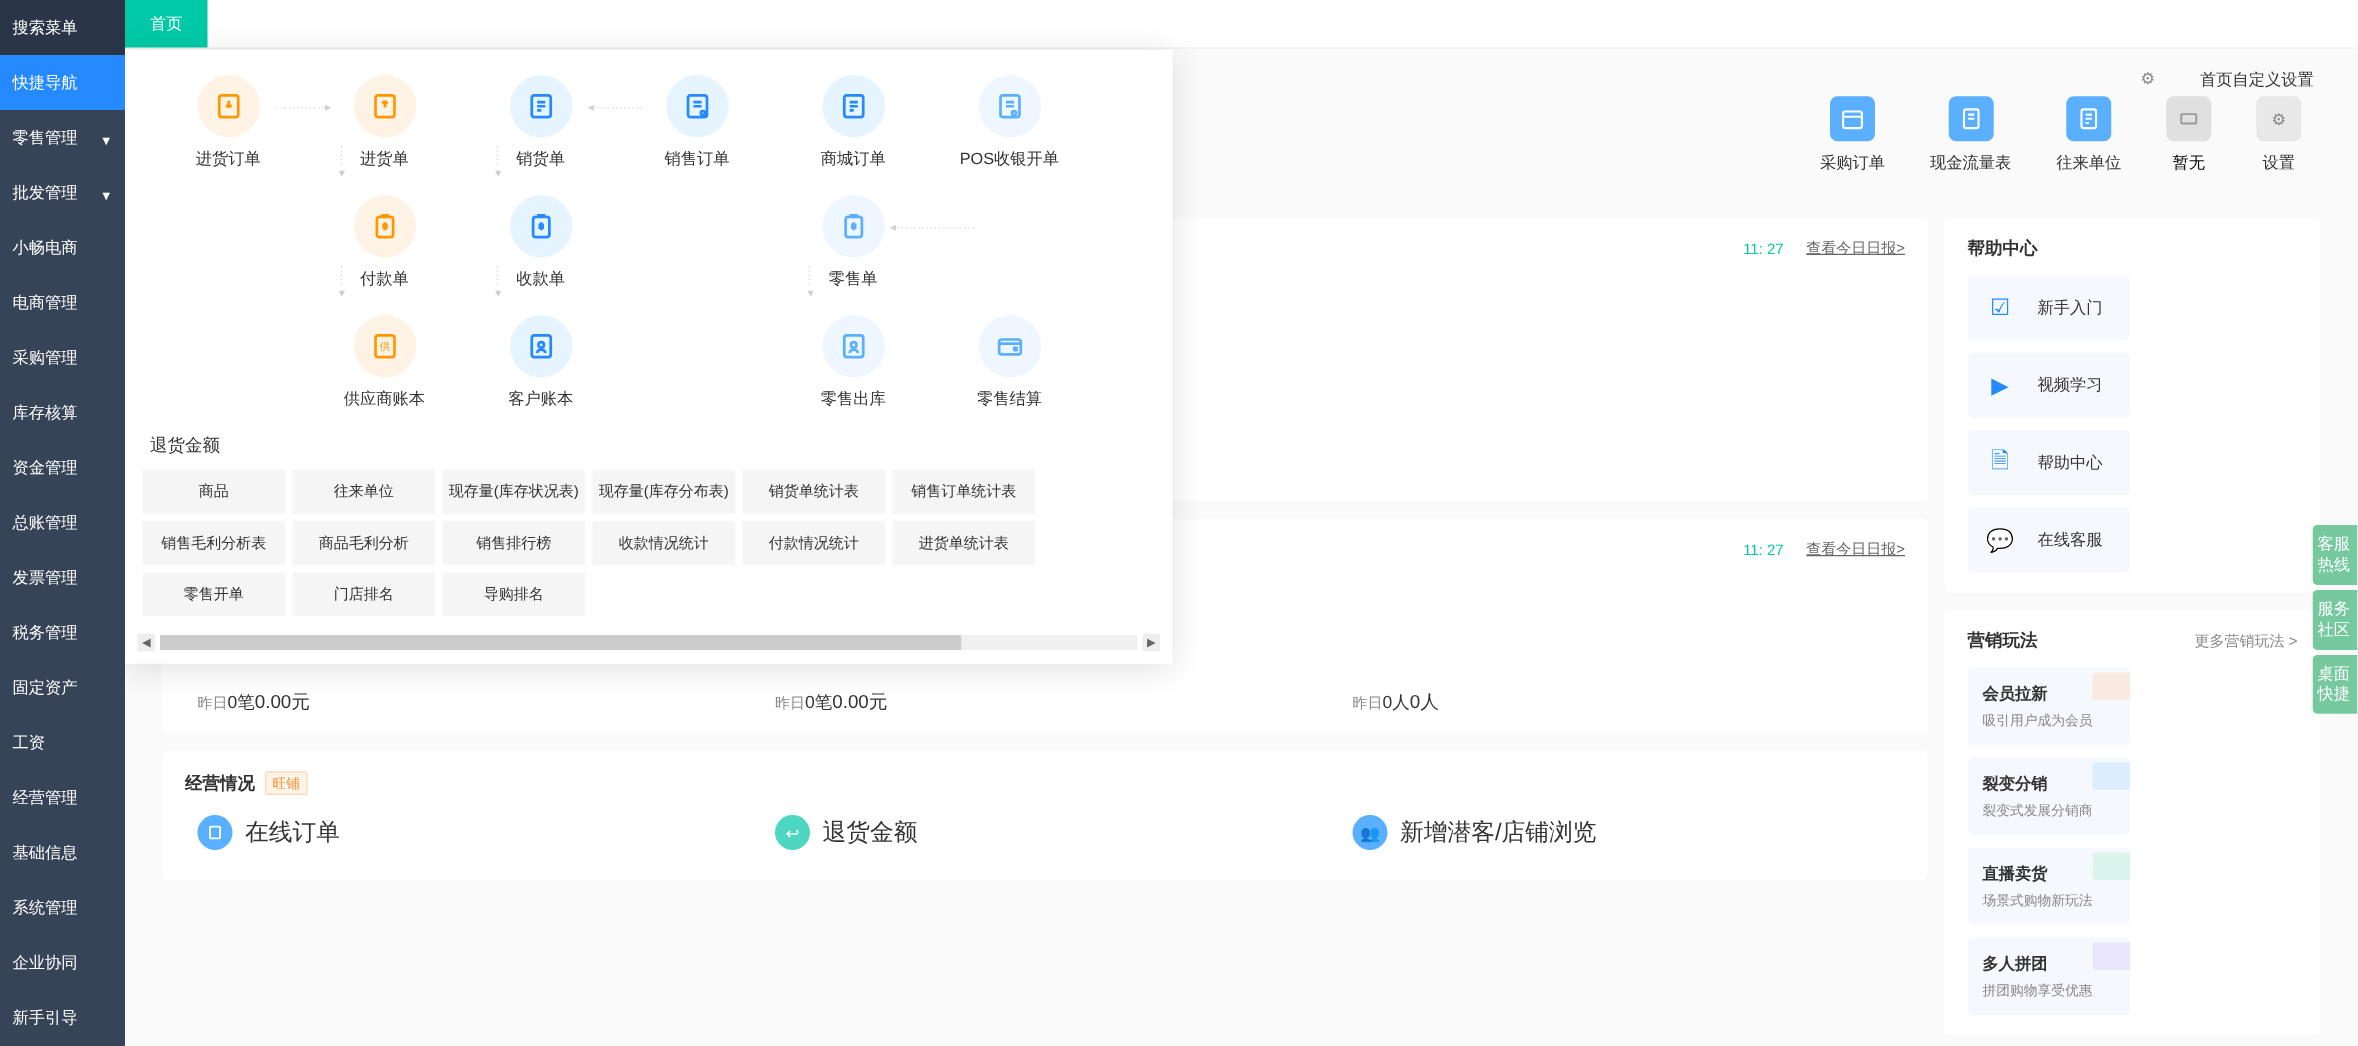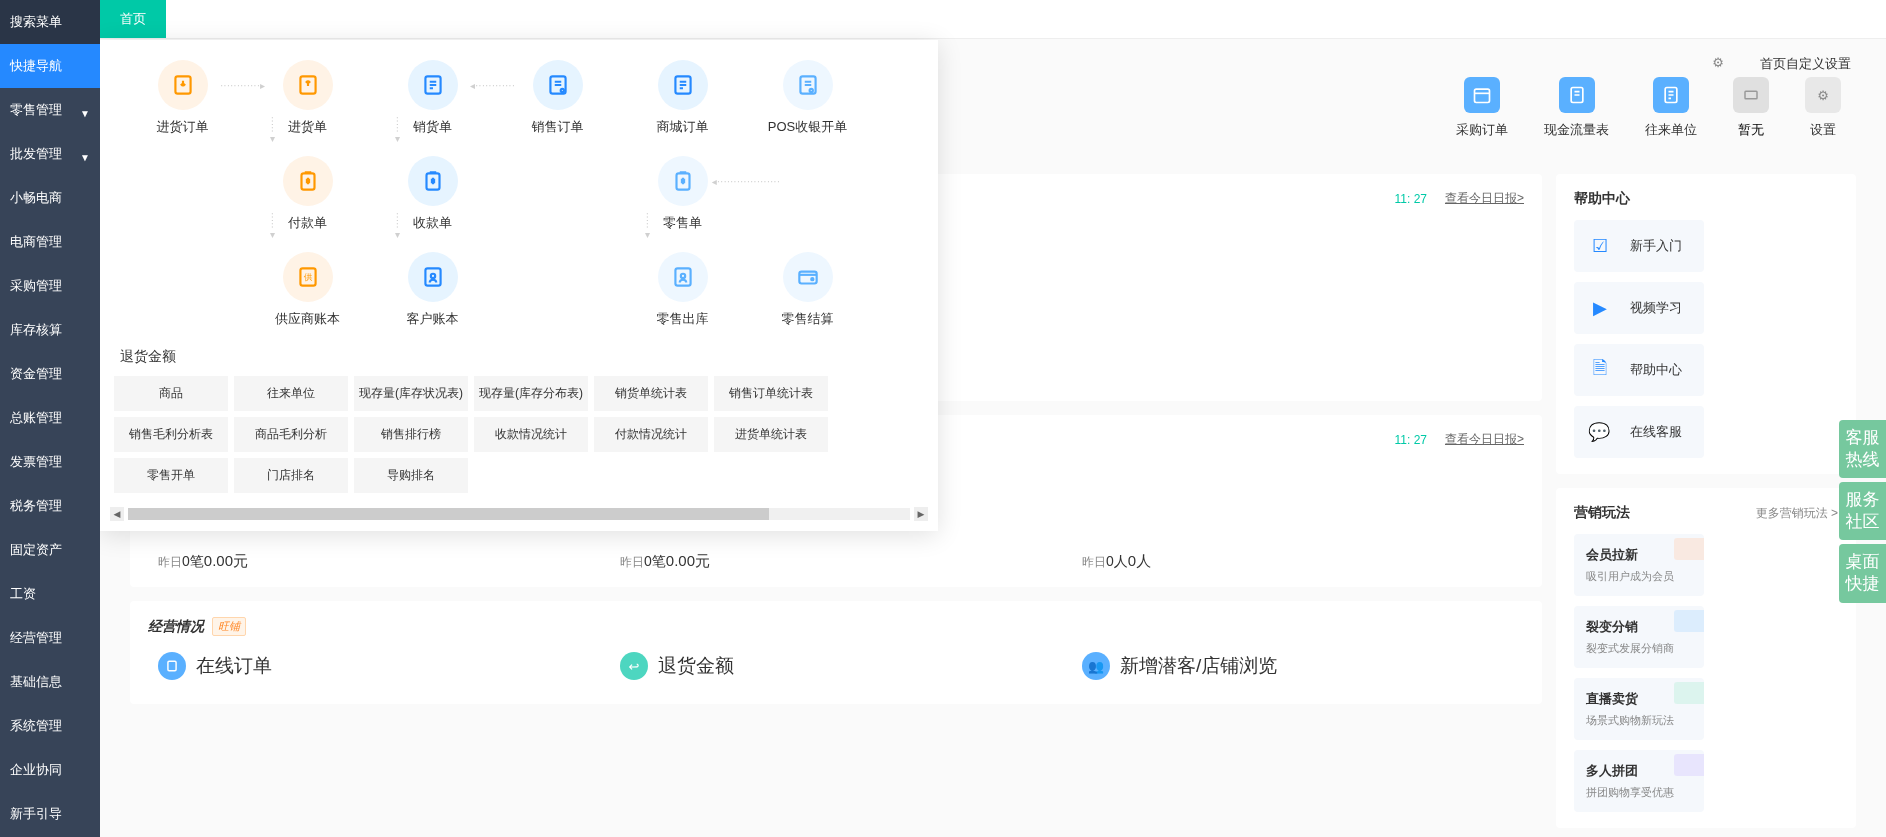--- a/index.html
+++ b/index.html
@@ -102,40 +102,40 @@
     .marketing-item .mtitle { font-weight: bold; font-size: 13px; margin-bottom: 5px; }
     .marketing-item .mdesc { font-size: 11px; color: #888; }
     .marketing-item .deco { position: absolute; right: -4px; top: 4px; width: 34px; height: 22px; opacity: 0.45; border-radius: 3px; }
     .deco.peach { background: #ffd6c2; }
     .deco.blue { background: #bfe0ff; }
     .deco.green { background: #bff0de; }
     .deco.purple { background: #d9cfff; }
     
     
     .float-btns { position: fixed; right: 0; top: 420px; display: flex; flex-direction: column; gap: 4px; z-index: 50; }
-    .float-btn { width: 47px; padding: 7px 4px; background: #76c89e; color: #fff; font-size: 17px; text-align: center; border-radius: 4px 0 0 4px; cursor: pointer; line-height: 1.3; }
+    .float-btn { width: 36px; padding: 7px 4px; background: #76c89e; color: #fff; font-size: 13px; border-radius: 4px 0 0 4px; cursor: pointer; line-height: 1.3; }
     
     
     .stat-card-row { display: flex; padding: 0 10px; gap: 30px; }
     .stat-card { flex: 1; }
     .stat-header { display: flex; align-items: center; gap: 10px; margin-bottom: 8px; }
     .stat-icon { width: 28px; height: 28px; border-radius: 50%; display: flex; align-items: center; justify-content: center; color: #fff; }
     .stat-icon.blue { background: #5ab0ff; }
     .stat-icon.orange { background: #ffb84d; }
     .stat-icon.teal { background: #4dd6c0; }
     .stat-icon.purple { background: #a58cff; }
     .stat-title { font-size: 19px; }
     .stat-line { font-size: 12px; color: #888; display: flex; align-items: baseline; gap: 0; }
     .stat-line .v1 { color: #333; font-size: 14px; }
     .stat-line .v2 { color: #333; font-size: 15px; font-weight: 500; }
     
     .time-badge { color: #00c9a7; font-size: 12px; }
     .report-link { color: #666; font-size: 12px; text-decoration: underline; }
     
-    .biz-header { display: flex; align-items: center; gap: 8px; font-size: 14px; font-weight: bold; margin-bottom: 16px; font-style: italic; }
+    .biz-header { display: flex; align-items: center; gap: 8px; font-size: 14px; font-weight: bold; margin-bottom: 16px; }
     .biz-badge { font-size: 11px; color: #ff8a2b; background: #fff4e8; border: 1px solid #ffd6ad; border-radius: 2px; padding: 1px 5px; font-weight: normal; }
     
     svg { display: block; }
   </style>
 </head>
 <body>
 
 <div class="container">
 
   <div class="sidebar">

